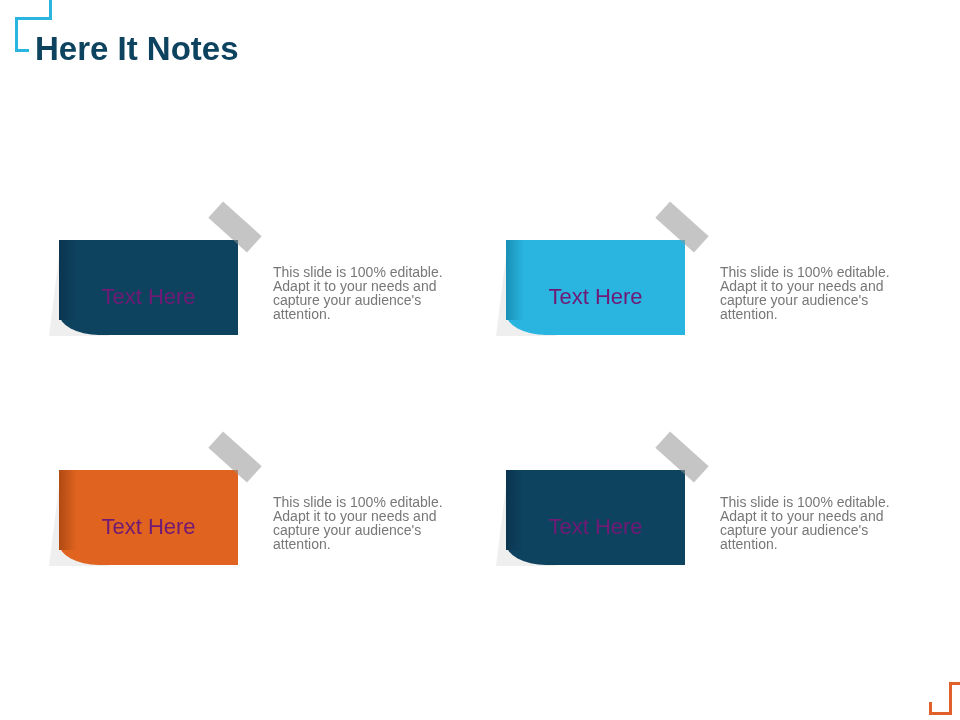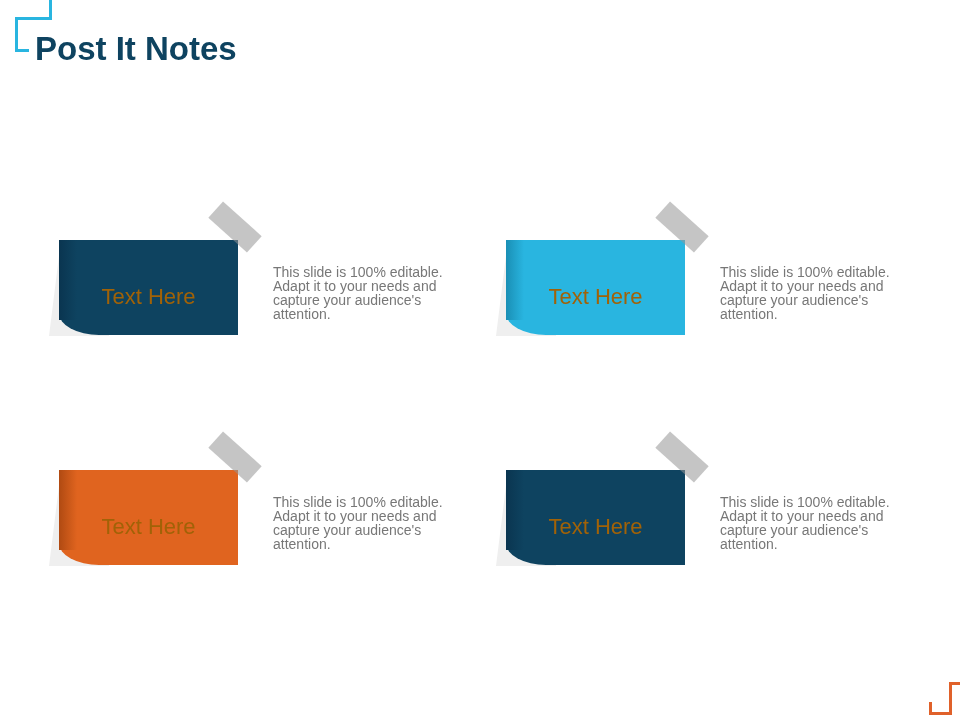--- a/index.html
+++ b/index.html
@@ -14,33 +14,33 @@
   .corner-br .a { position: absolute; left: 20px; top: 0; width: 11px; height: 3px; background: #e0612a; }
   .corner-br .b { position: absolute; left: 20px; top: 0; width: 3px; height: 33px; background: #e0612a; }
   .corner-br .c { position: absolute; left: 0; top: 30px; width: 23px; height: 3px; background: #e0612a; }
   .corner-br .d { position: absolute; left: 0; top: 20px; width: 3px; height: 13px; background: #e0612a; }
 
   .note { position: absolute; width: 200px; height: 130px; }
   .note .shadow { position: absolute; left: 0; top: 30px; width: 60px; height: 96px; background: #efefef; clip-path: polygon(20% 0, 100% 0, 100% 100%, 0 100%); }
   .note .paper { position: absolute; left: 10px; top: 30px; width: 179px; height: 95px; border-bottom-left-radius: 40px 22px; }
   .note .curl { position: absolute; left: 10px; top: 30px; width: 18px; height: 80px; }
   .note .tape { position: absolute; left: 160px; top: 6px; width: 52px; height: 22px; background: rgba(150,150,150,0.55); transform: rotate(42deg); transform-origin: center; }
-  .note .label { position: absolute; left: 10px; top: 30px; width: 179px; height: 114px; display: flex; align-items: center; justify-content: center; color: #a16207; font-size: 22px; }
+  .note .label { position: absolute; left: 10px; top: 30px; width: 179px; height: 114px; display: flex; align-items: center; justify-content: center; color: #701a75; font-size: 22px; }
   .desc { position: absolute; width: 200px; font-size: 14px; line-height: 14px; color: #777777; }
 </style>
 </head>
 <body>
 
 <div class="corner-tl">
   <div class="v1"></div>
   <div class="h1"></div>
   <div class="v2"></div>
   <div class="h2"></div>
 </div>
-<div class="title">Post It Notes</div>
+<div class="title">Here It Notes</div>
 
 <div class="note" style="left:49px; top:210px;">
   <div class="shadow"></div>
   <div class="paper" style="background:#0e4360;"></div>
   <div class="curl" style="background:linear-gradient(90deg,#0a3550,#0e4360);"></div>
   <div class="tape"></div>
   <div class="label">Text Here</div>
 </div>
 <div class="desc" style="left:273px; top:265px;">
   <div>This slide is 100% editable.</div>

